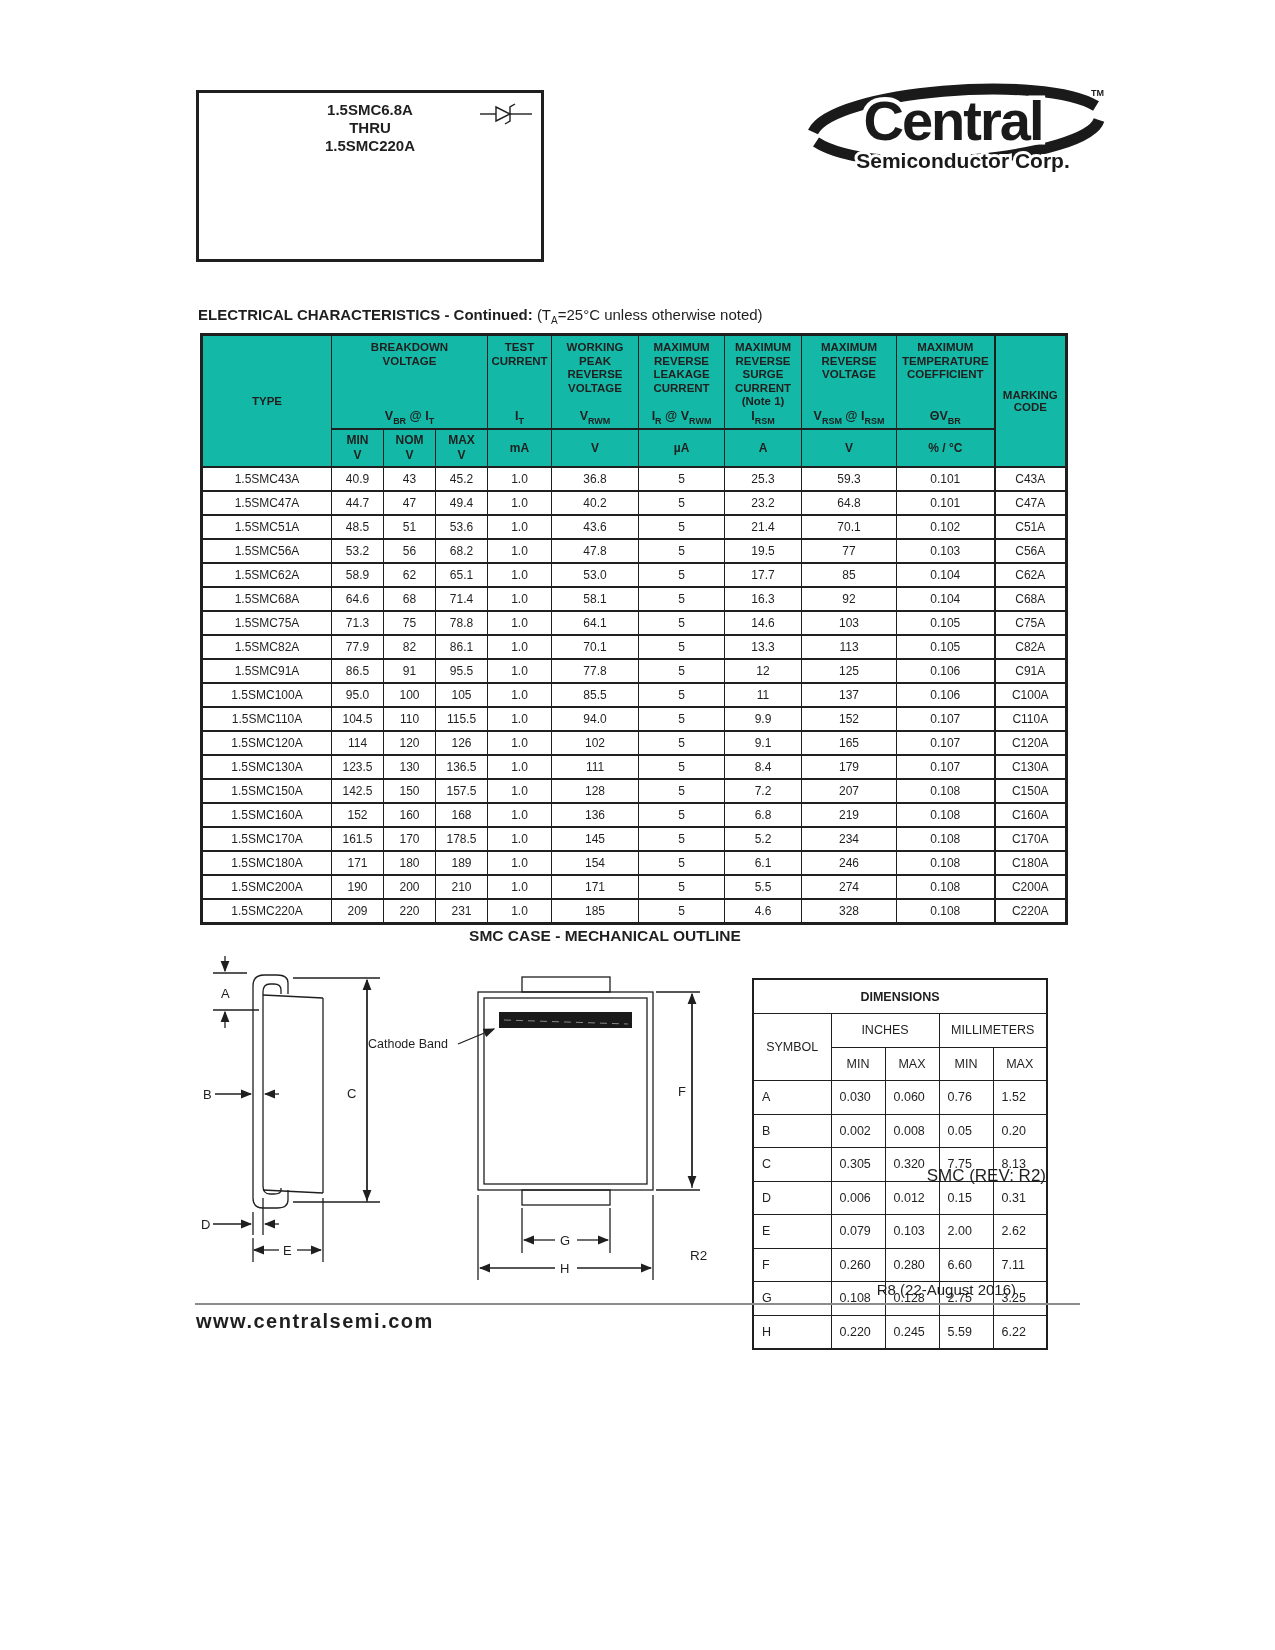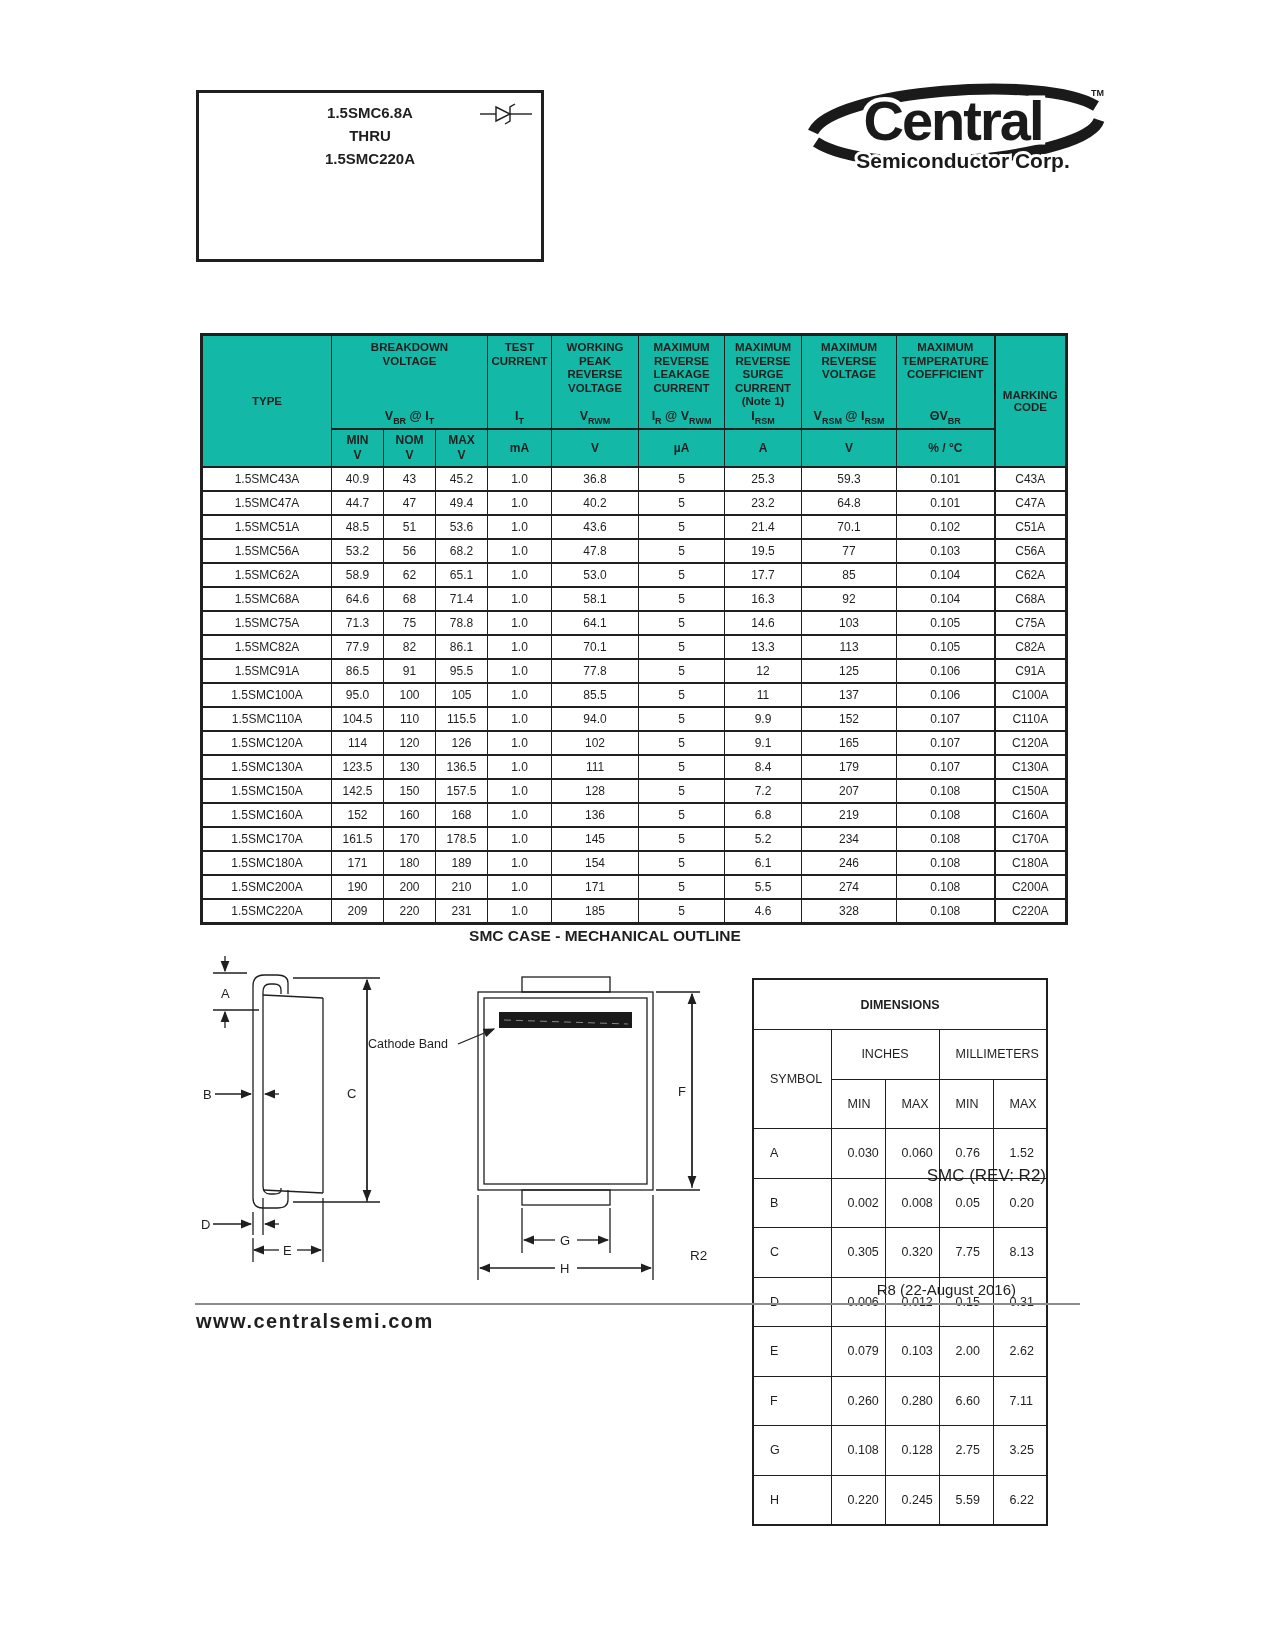--- a/index.html
+++ b/index.html
@@ -2,21 +2,21 @@
 <html><head>
 <meta charset="utf-8">
 <style>
   html,body{margin:0;padding:0;background:#fff;}
   .page{position:relative;width:1275px;height:1650px;background:#fff;overflow:hidden;
         font-family:"Liberation Sans",sans-serif;color:#1f1f1f;}
   .pre{white-space:pre-line;}
 
   
   .title-box{position:absolute;left:196px;top:90px;width:342px;height:166px;border:3px solid #1f1f1f;text-align:center;}
-  .part-lines{margin-top:8px;font-weight:bold;font-size:15px;line-height:23px;}
+  .part-lines{margin-top:8px;font-weight:bold;font-size:15px;line-height:18px;}
   .desc-lines{margin-top:14px;font-weight:bold;font-size:14.5px;line-height:18.5px;}
   .diode-sym{position:absolute;right:8px;top:9px;}
 
   
   .logo{position:absolute;left:795px;top:78px;}
 
   
   .eheading{position:absolute;left:198px;top:306px;font-size:15px;}
   .eheading .bold{font-weight:bold;}
   .eheading sub{font-size:10px;}
@@ -37,21 +37,21 @@
   .etable .c-type,.etable .c-mark{vertical-align:middle;}
 
   
   .mech-title{position:absolute;left:430px;top:927px;width:350px;text-align:center;font-weight:bold;font-size:15.5px;}
   .svg-abs{position:absolute;}
   .r2-label{position:absolute;left:690px;top:1248px;font-size:13.5px;}
 
   
   .dtable{position:absolute;left:752px;top:978px;width:294px;border-collapse:collapse;table-layout:fixed;
           border:2.5px solid #1f1f1f;font-size:12.5px;}
-  .dtable th,.dtable td{border:1.5px solid #1f1f1f;padding:16px;height:16.5px;font-weight:normal;}
+  .dtable th,.dtable td{border:1.5px solid #1f1f1f;padding:8px;height:16.5px;font-weight:normal;}
   .dtable .dtitle{font-weight:bold;height:17px;}
   .rev-note{position:absolute;left:752px;top:1166px;width:294px;text-align:right;font-size:17px;}
 
   
   .footer-rev{position:absolute;left:750px;top:1281px;width:266px;text-align:right;font-size:15px;}
   .footer-line{position:absolute;left:195px;top:1303px;width:885px;height:2px;background:#8c8c8c;}
   .website{position:absolute;left:196px;top:1310px;font-family:Liberation Sans, sans-serif;font-weight:bold;
            font-size:20px;letter-spacing:1.5px;}
 </style>
 </head>
@@ -72,20 +72,24 @@
   </div>
 
   <svg class="logo" width="320" height="100" viewBox="0 0 320 100">
     <path d="M 18,54 C 38,12 250,-4 301,28" fill="none" stroke="#1a1a1a" stroke-width="11"></path>
     <path d="M 304,42 C 292,80 80,102 21,64" fill="none" stroke="#1a1a1a" stroke-width="11"></path>
     <text x="158" y="62" text-anchor="middle" font-family="Liberation Sans, sans-serif" font-size="56" font-weight="bold" letter-spacing="-2" fill="#1a1a1a" stroke="#ffffff" stroke-width="9" paint-order="stroke">Central</text>
     <text x="296" y="18" font-family="Liberation Sans, sans-serif" font-size="9" font-weight="bold" fill="#1a1a1a">TM</text>
     <text x="168" y="90" text-anchor="middle" font-family="Liberation Sans, sans-serif" font-size="21" font-weight="bold" fill="#1a1a1a" stroke="#ffffff" stroke-width="6" paint-order="stroke">Semiconductor Corp.</text>
   </svg>
 
+  <div class="eheading">
+    <span class="bold">ELECTRICAL CHARACTERISTICS - Continued:</span>
+    <span>(T</span><sub>A</sub><span>=25°C unless otherwise noted)</span>
+  </div>
 
   <table class="etable">
     <colgroup>
       <col style="width:130px">
         <col style="width:52px">
         <col style="width:52px">
         <col style="width:52px">
       <col style="width:64px">
         <col style="width:87px">
         <col style="width:86px">

